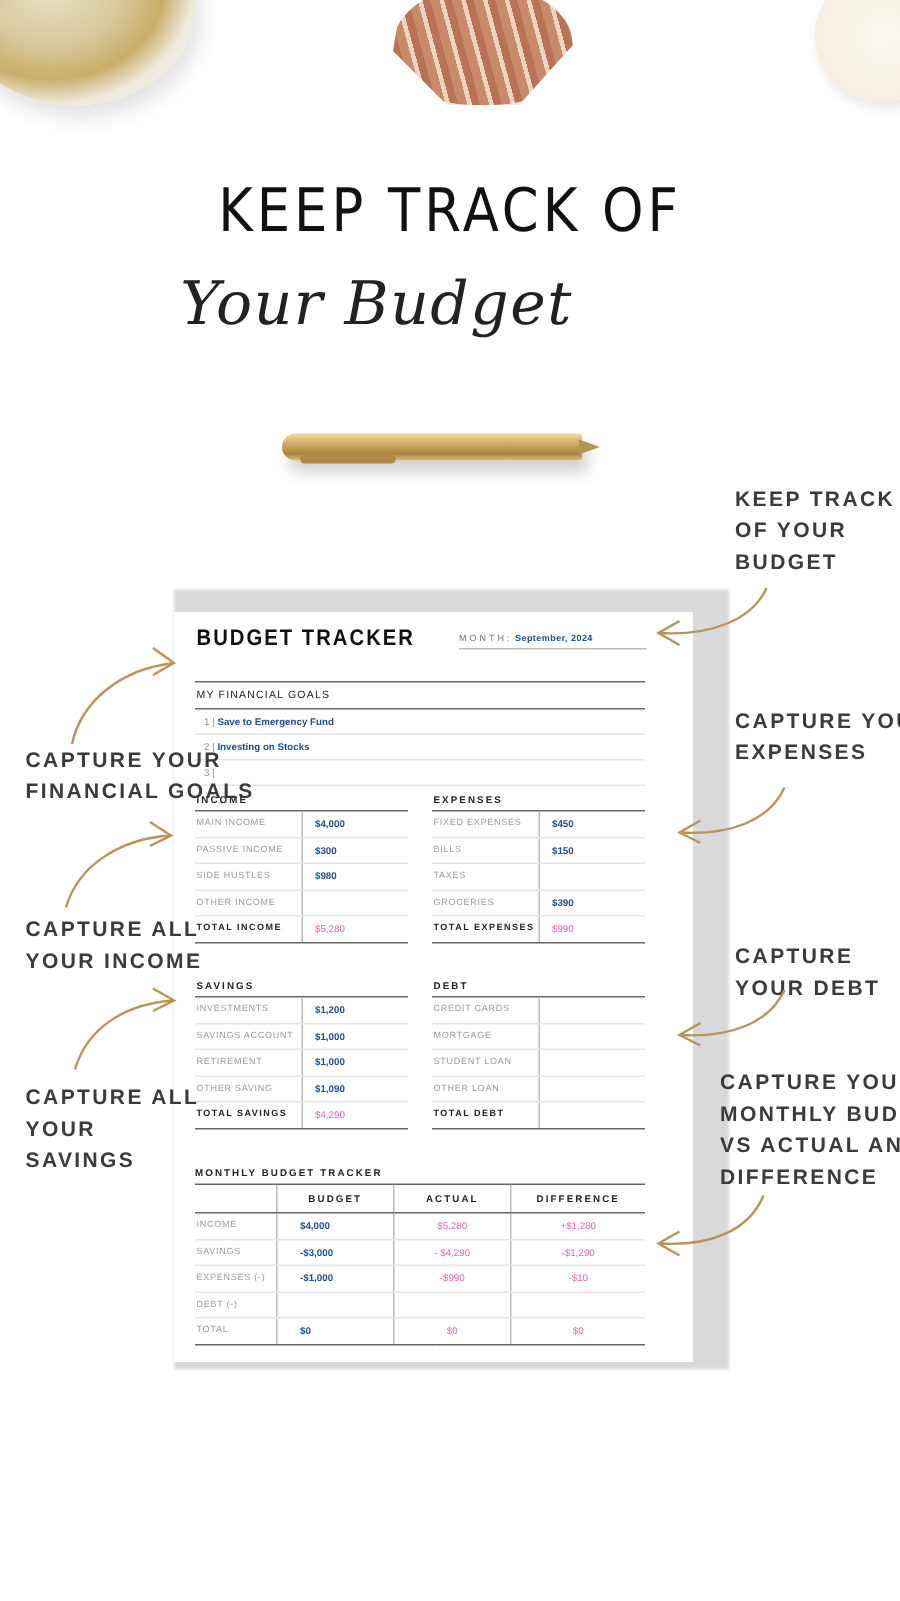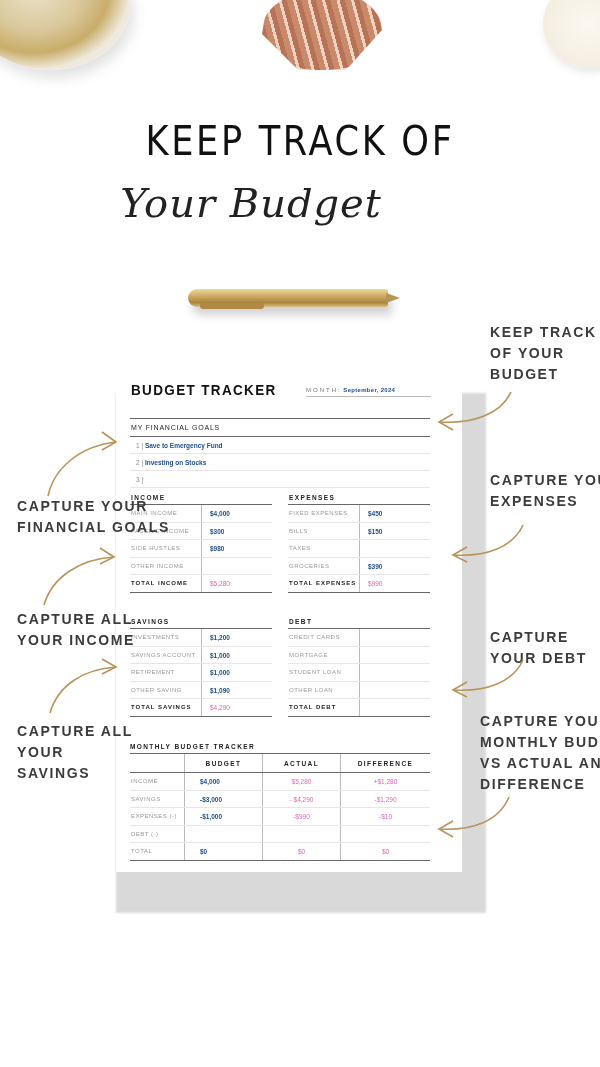--- a/index.html
+++ b/index.html
@@ -29,21 +29,21 @@
   .pen { position: absolute; left: 188px; top: 289px; width: 200px; height: 18px; border-radius: 9px 2px 2px 9px;
     background: linear-gradient(180deg, #efd9a2 0%, #c9a45a 45%, #a9853e 75%, #d7bf84 100%);
     box-shadow: 4px 8px 10px rgba(0,0,0,0.18); }
   .pen-tip { position: absolute; left: 386px; top: 293px; width: 0; height: 0;
     border-top: 5px solid transparent; border-bottom: 5px solid transparent; border-left: 14px solid #b59550; }
   .pen-clip { position: absolute; left: 200px; top: 303px; width: 64px; height: 6px; border-radius: 3px; background: #b08a45; }
 
   
   .page-shadow { position: absolute; left: 116px; top: 393px; width: 370px; height: 520px; background: #d9d9d9;
     filter: blur(1px); }
-  .page { position: absolute; left: 116px; top: 372px; width: 346px; height: 500px; background: #fff; }
+  .page { position: absolute; left: 116px; top: 408px; width: 346px; height: 500px; background: #fff; }
 
   .bt-title { position: absolute; left: 15px; top: 9px; font-size: 15px; letter-spacing: 1.5px; color: #111;
     font-family: "Liberation Sans", sans-serif; font-weight: 700; transform: scaleX(0.9); transform-origin: left; }
   .month-wrap { position: absolute; left: 190px; top: 15px; width: 125px; border-bottom: 1px solid #bbb; padding-bottom: 3px;
     font-family: "Liberation Sans", sans-serif; font-size: 6px; }
   .month-label { color: #777; letter-spacing: 2px; }
   .month-value { color: #1f4e8c; font-weight: 700; letter-spacing: 0.3px; }
 
   .goals { position: absolute; left: 14px; top: 46px; width: 300px; border-top: 1px solid #666; }
   .goals-head { font-family: "Liberation Sans", sans-serif; font-size: 7px; letter-spacing: 0.8px; color: #222;

